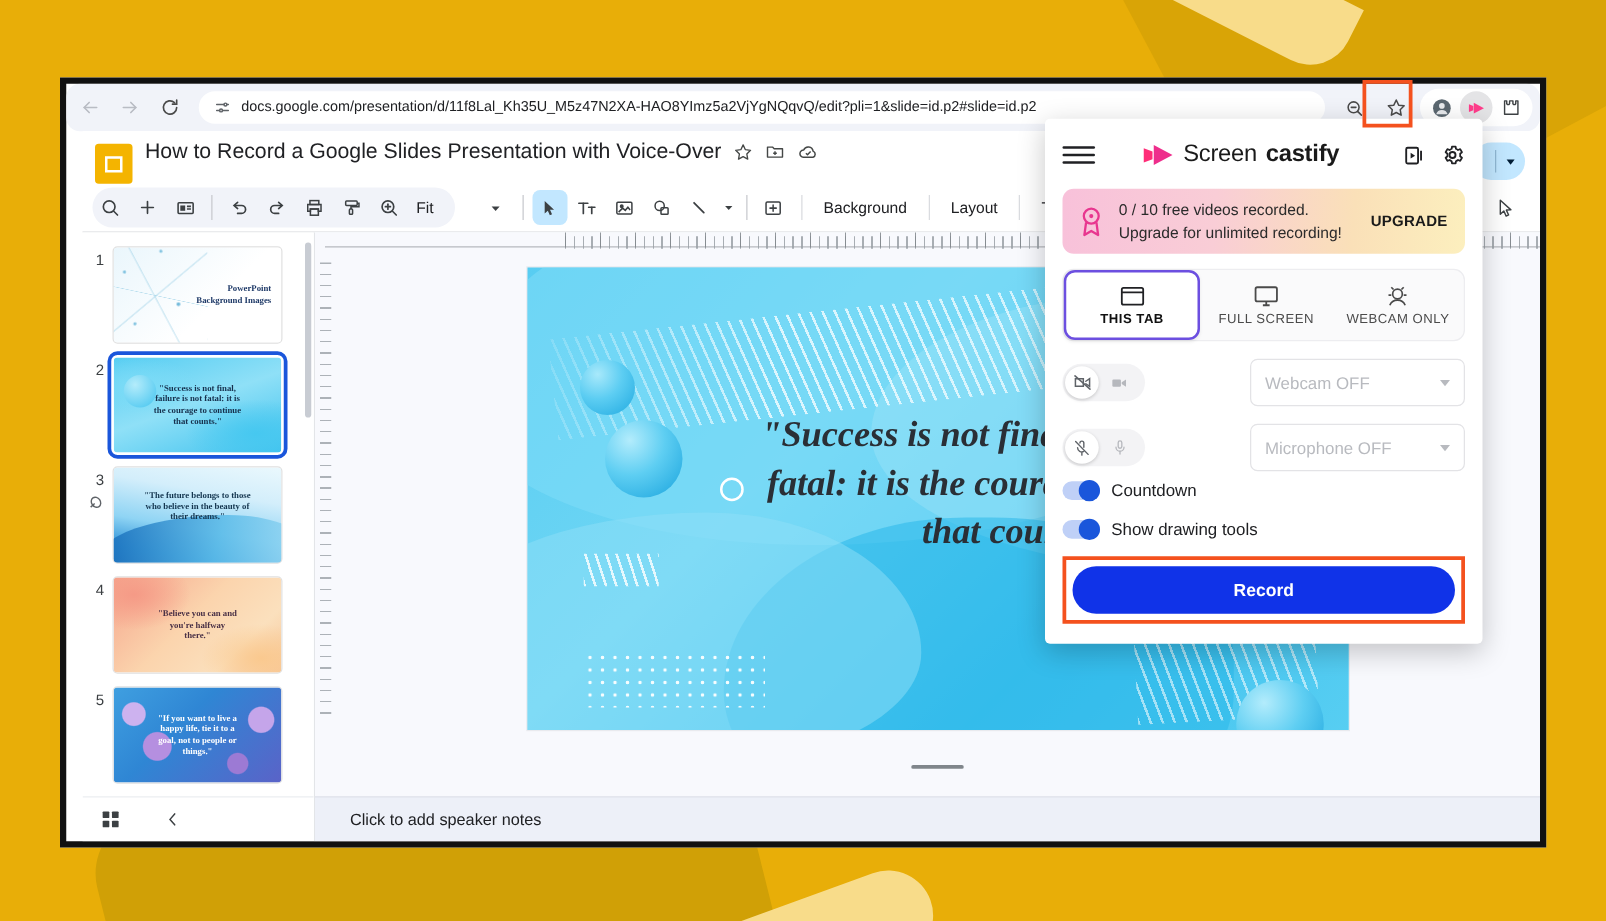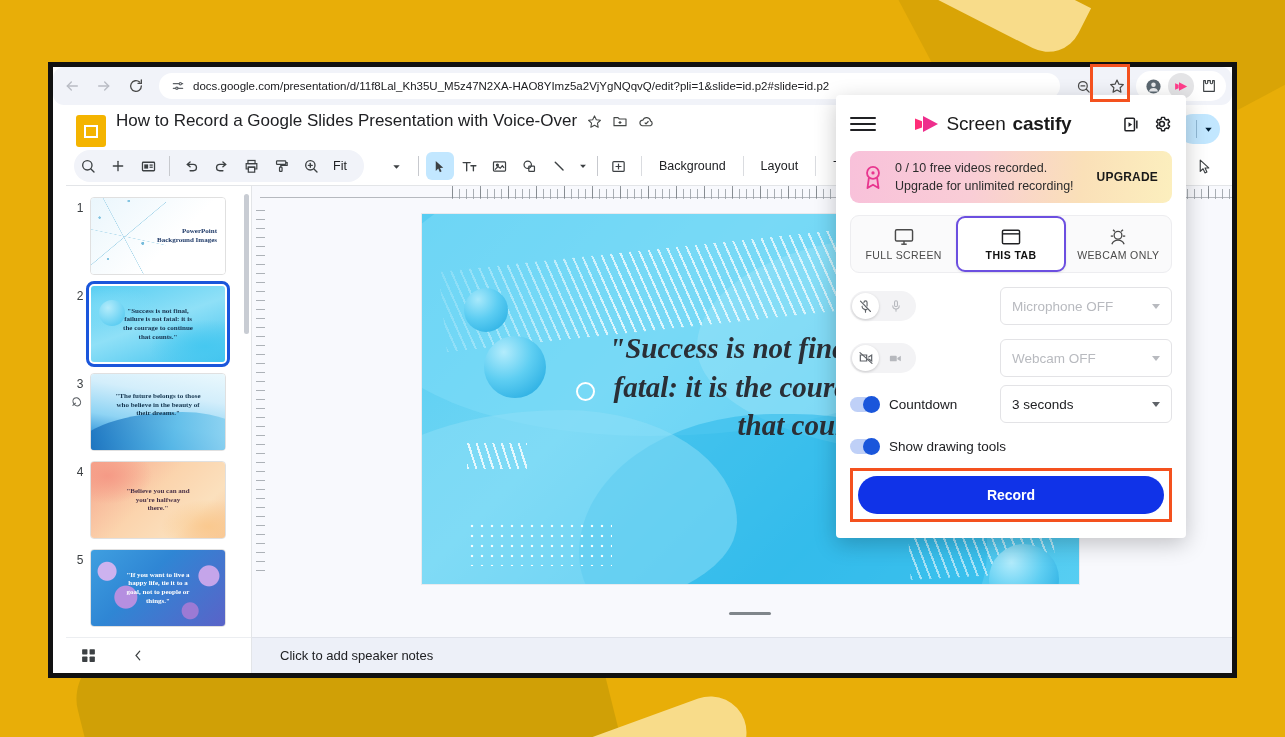--- a/index.html
+++ b/index.html
@@ -796,57 +796,79 @@
         </svg>
     </span>
     <span class="sc-banner-txt">
       <span>0 / 10 free videos recorded.</span><br>
       <span>Upgrade for unlimited recording!</span>
     </span>
     <span class="sc-upgrade">UPGRADE</span>
   </div>
 
   <div class="sc-modes">
+    <div class="sc-mode active">
+      <span>
+        <svg width="22" height="18" viewBox="0 0 24 20" fill="none" stroke="#202124" stroke-width="1.6">
+            <rect x="2.5" y="2.5" width="19" height="15" rx="1.5"></rect>
+            <line x1="2.5" y1="6.5" x2="21.5" y2="6.5"></line>
+          </svg>
+      </span>
+      <span>THIS TAB</span>
+    </div>
     <div class="sc-mode">
       <span>
         <svg width="22" height="18" viewBox="0 0 24 20" fill="none" stroke="#4a4a4a" stroke-width="1.6">
             <rect x="2.5" y="2" width="19" height="12.5" rx="1.5"></rect>
             <line x1="9" y1="18" x2="15" y2="18"></line>
             <line x1="12" y1="14.5" x2="12" y2="18"></line>
           </svg>
       </span>
       <span>FULL SCREEN</span>
-    </div>
-    <div class="sc-mode active">
-      <span>
-        <svg width="22" height="18" viewBox="0 0 24 20" fill="none" stroke="#202124" stroke-width="1.6">
-            <rect x="2.5" y="2.5" width="19" height="15" rx="1.5"></rect>
-            <line x1="2.5" y1="6.5" x2="21.5" y2="6.5"></line>
-          </svg>
-      </span>
-      <span>THIS TAB</span>
     </div>
     <div class="sc-mode">
       <span>
         <svg width="22" height="18" viewBox="0 0 24 20" fill="none" stroke="#4a4a4a" stroke-width="1.5">
             <circle cx="12" cy="8" r="4.3"></circle>
             <path d="M5.2 18c1.1-3 3.7-4.6 6.8-4.6s5.7 1.6 6.8 4.6"></path>
             <line x1="6.5" y1="2" x2="8.5" y2="4"></line>
             <line x1="17.5" y1="2" x2="15.5" y2="4"></line>
             <line x1="4" y1="9" x2="6.5" y2="9"></line>
             <line x1="17.5" y1="9" x2="20" y2="9"></line>
           </svg>
       </span>
       <span>WEBCAM ONLY</span>
     </div>
   </div>
 
   <div class="sc-row">
     <div class="sc-toggle2">
       <span class="knob">
+        <svg width="16" height="16" viewBox="0 0 24 24" fill="none" stroke="currentColor" stroke-width="1.8" stroke-linecap="round">
+            <path d="M3.5 7.5h9.5v9H3.5z"></path>
+            <path d="M16 10.5 L20.5 7.5 v9 L16 13.5"></path>
+            <line x1="3" y1="4" x2="21" y2="20"></line>
+          </svg>
+      </span>
+      <span class="off-ico">
+        <svg width="15" height="15" viewBox="0 0 24 24" fill="currentColor">
+            <rect x="3" y="7.5" width="11" height="9" rx="1.5"></rect>
+            <polygon points="15,11 20.5,7.5 20.5,16.5 15,13"></polygon>
+          </svg>
+      </span>
+    </div>
+    <div class="sc-select">
+      <span>Webcam OFF</span>
+      <span class="sc-caret"></span>
+    </div>
+  </div>
+
+  <div class="sc-row">
+    <div class="sc-toggle2">
+      <span class="knob">
         <svg width="15" height="15" viewBox="0 0 24 24" fill="none" stroke="currentColor" stroke-width="1.8" stroke-linecap="round">
             <path d="M9.5 5.5a2.5 2.5 0 0 1 5 0V11"></path>
             <path d="M6.5 11.5a5.5 5.5 0 0 0 8 4.8"></path>
             <line x1="12" y1="18" x2="12" y2="21"></line>
             <line x1="4" y1="3.5" x2="20" y2="20"></line>
           </svg>
       </span>
       <span class="off-ico">
         <svg width="14" height="14" viewBox="0 0 24 24" fill="none" stroke="currentColor" stroke-width="1.8" stroke-linecap="round">
             <rect x="9.5" y="3" width="5" height="10" rx="2.5"></rect>
@@ -854,53 +876,27 @@
             <line x1="12" y1="17.5" x2="12" y2="21"></line>
           </svg>
       </span>
     </div>
     <div class="sc-select">
       <span>Microphone OFF</span>
       <span class="sc-caret"></span>
     </div>
   </div>
 
-  <div class="sc-row">
-    <div class="sc-toggle2">
-      <span class="knob">
-        <svg width="16" height="16" viewBox="0 0 24 24" fill="none" stroke="currentColor" stroke-width="1.8" stroke-linecap="round">
-            <path d="M3.5 7.5h9.5v9H3.5z"></path>
-            <path d="M16 10.5 L20.5 7.5 v9 L16 13.5"></path>
-            <line x1="3" y1="4" x2="21" y2="20"></line>
-          </svg>
-      </span>
-      <span class="off-ico">
-        <svg width="15" height="15" viewBox="0 0 24 24" fill="currentColor">
-            <rect x="3" y="7.5" width="11" height="9" rx="1.5"></rect>
-            <polygon points="15,11 20.5,7.5 20.5,16.5 15,13"></polygon>
-          </svg>
-      </span>
-    </div>
-    <div class="sc-select">
-      <span>Webcam OFF</span>
-      <span class="sc-caret"></span>
-    </div>
-  </div>
-
   <div class="sc-row2">
     <div class="sc-switchrow" style="margin-top:0">
       <span class="sc-switch">
           <i></i>
         </span>
       <span class="sc-switch-label">Countdown</span>
     </div>
-    <div class="sc-select on">
-      <span>3 seconds</span>
-      <span class="sc-caret" style="color:#5f6368"></span>
-    </div>
   </div>
 
   <div class="sc-switchrow">
     <span class="sc-switch">
         <i></i>
       </span>
     <span class="sc-switch-label">Show drawing tools</span>
   </div>
 
   <div class="sc-record-hl">

